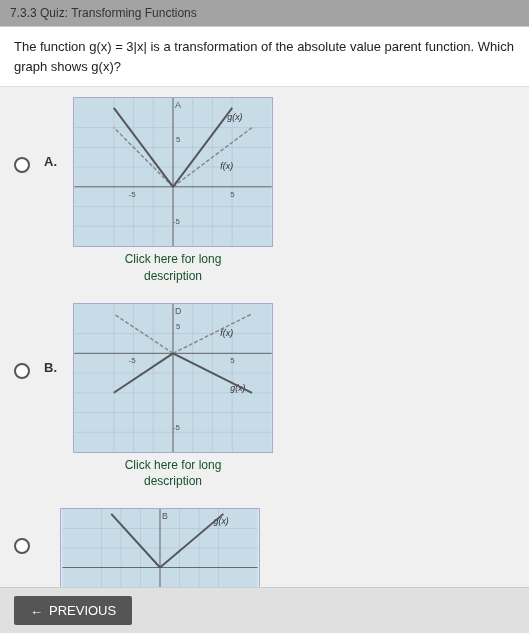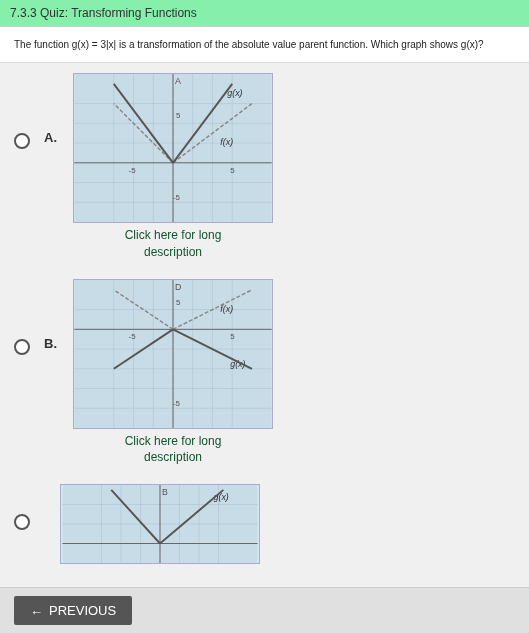--- a/index.html
+++ b/index.html
@@ -4,30 +4,30 @@
   <style>
     * { box-sizing: border-box; margin: 0; padding: 0; }
     body {
       font-family: Arial, sans-serif;
       background: #f0f0f0;
       width: 529px;
       min-height: 633px;
       overflow-x: hidden;
     }
     .header {
-      background: #86efac;
+      background: #a3a3a3;
       padding: 6px 10px;
       font-size: 12px;
       color: #333;
       border-bottom: 1px solid #ccc;
     }
     .question-text {
       background: white;
       padding: 10px 14px;
-      font-size: 10px;
+      font-size: 13px;
       color: #222;
       line-height: 1.5;
       border-bottom: 1px solid #ddd;
     }
     .content {
       background: #f0f0f0;
       padding: 10px 14px;
       display: flex;
       flex-direction: column;
       gap: 18px;

